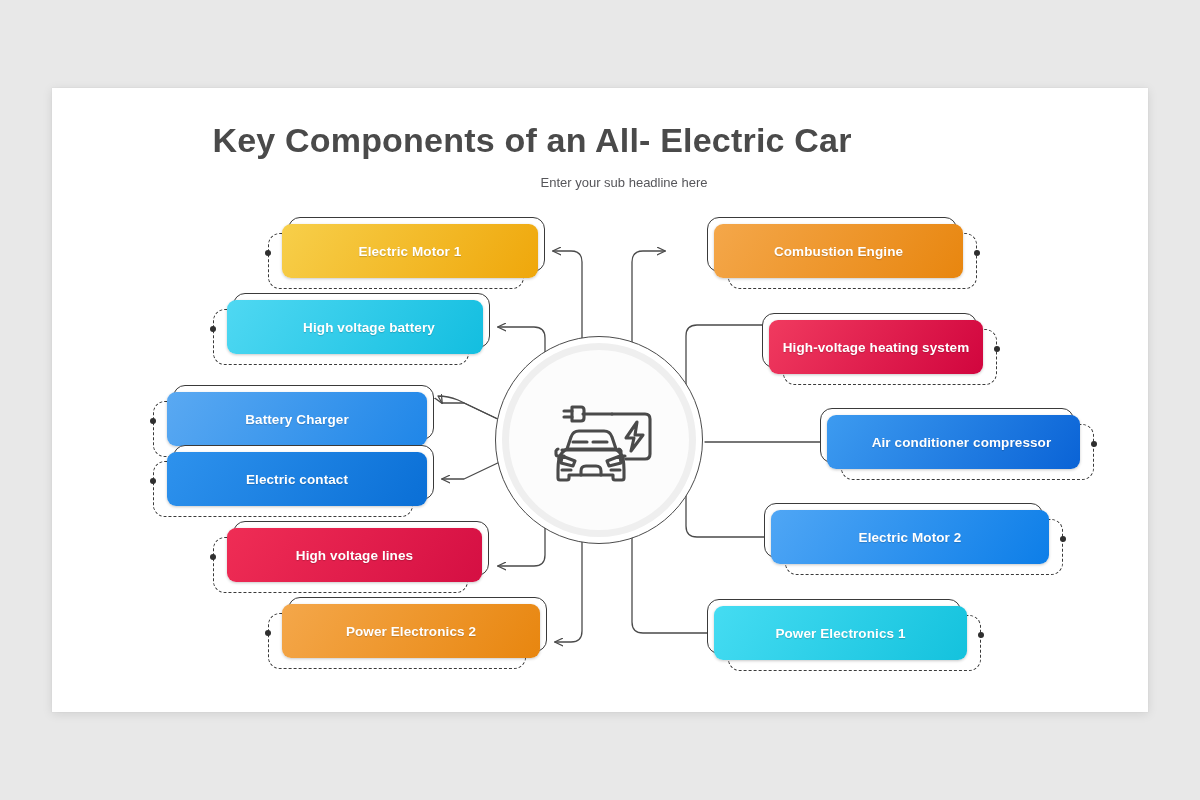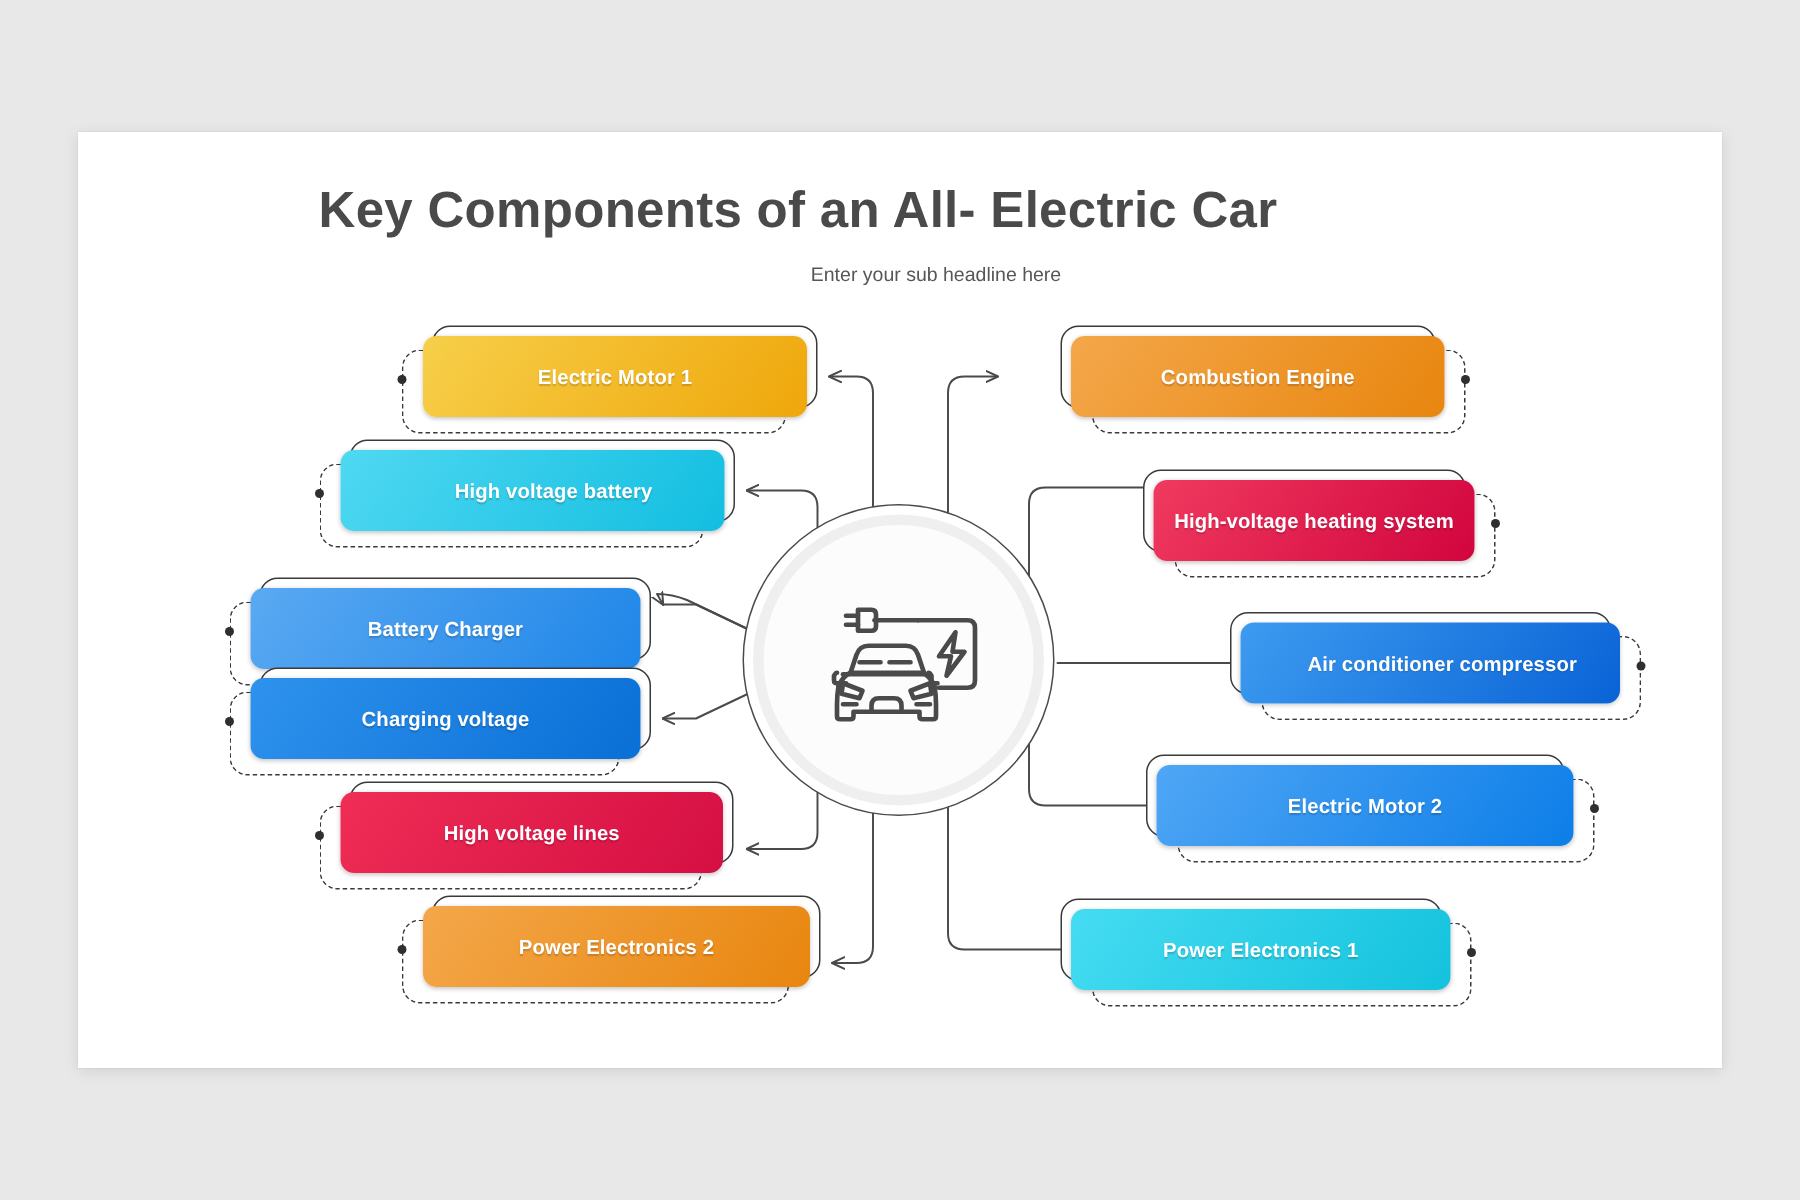--- a/index.html
+++ b/index.html
@@ -259,21 +259,21 @@
     <div class="pill" style="background:linear-gradient(125deg,#5aa9f2 0%,#1f86e8 100%);">
       <span>Battery Charger</span>
     </div>
   </div>
 
   <div class="node left" style="left:115px; top:364px; width:260px;">
     <div class="ghost"></div>
     <div class="dot"></div>
     <div class="frame"></div>
     <div class="pill" style="background:linear-gradient(125deg,#2e92ed 0%,#0a6fd6 100%);">
-      <span>Charging voltage</span>
+      <span>Electric contact</span>
     </div>
   </div>
 
   <div class="node left" style="left:175px; top:440px; width:255px;">
     <div class="ghost"></div>
     <div class="dot"></div>
     <div class="frame"></div>
     <div class="pill" style="background:linear-gradient(125deg,#ef2d55 0%,#d50f43 100%);">
       <span>High voltage lines</span>
     </div>

